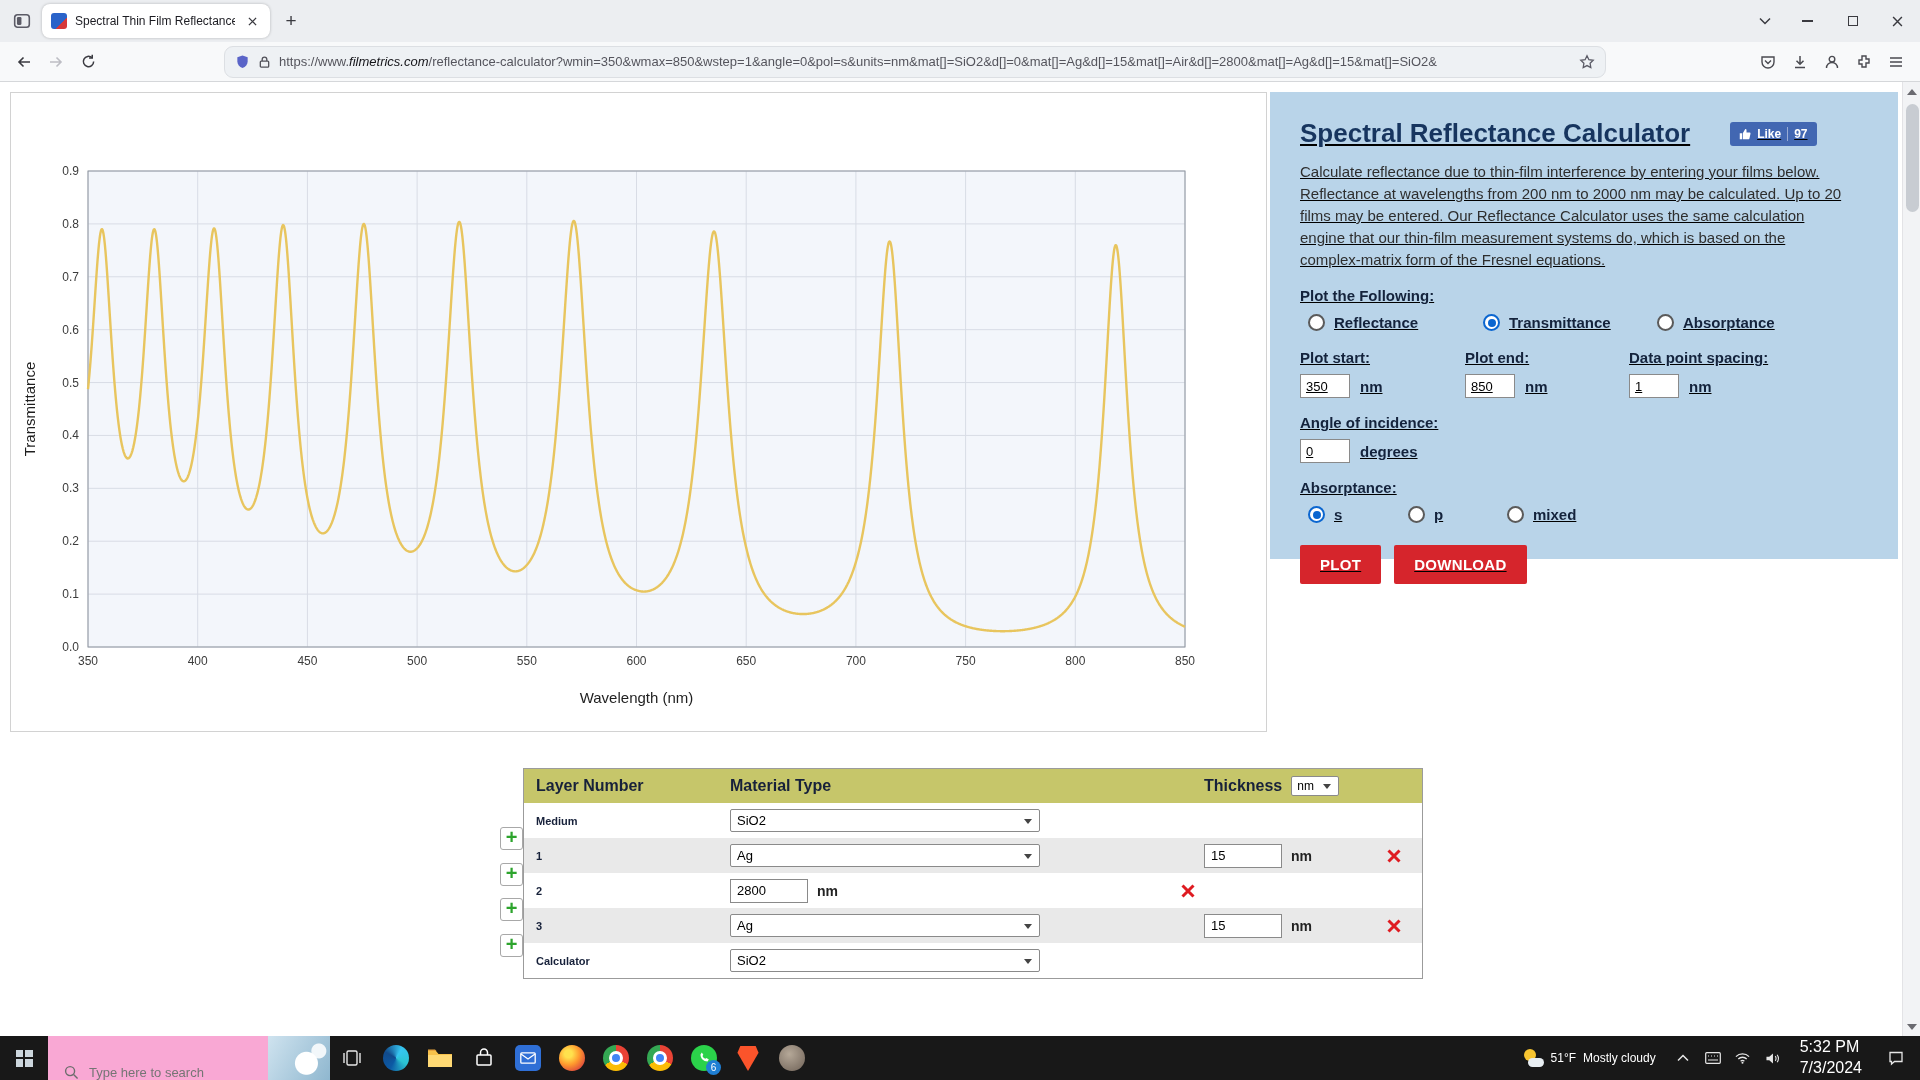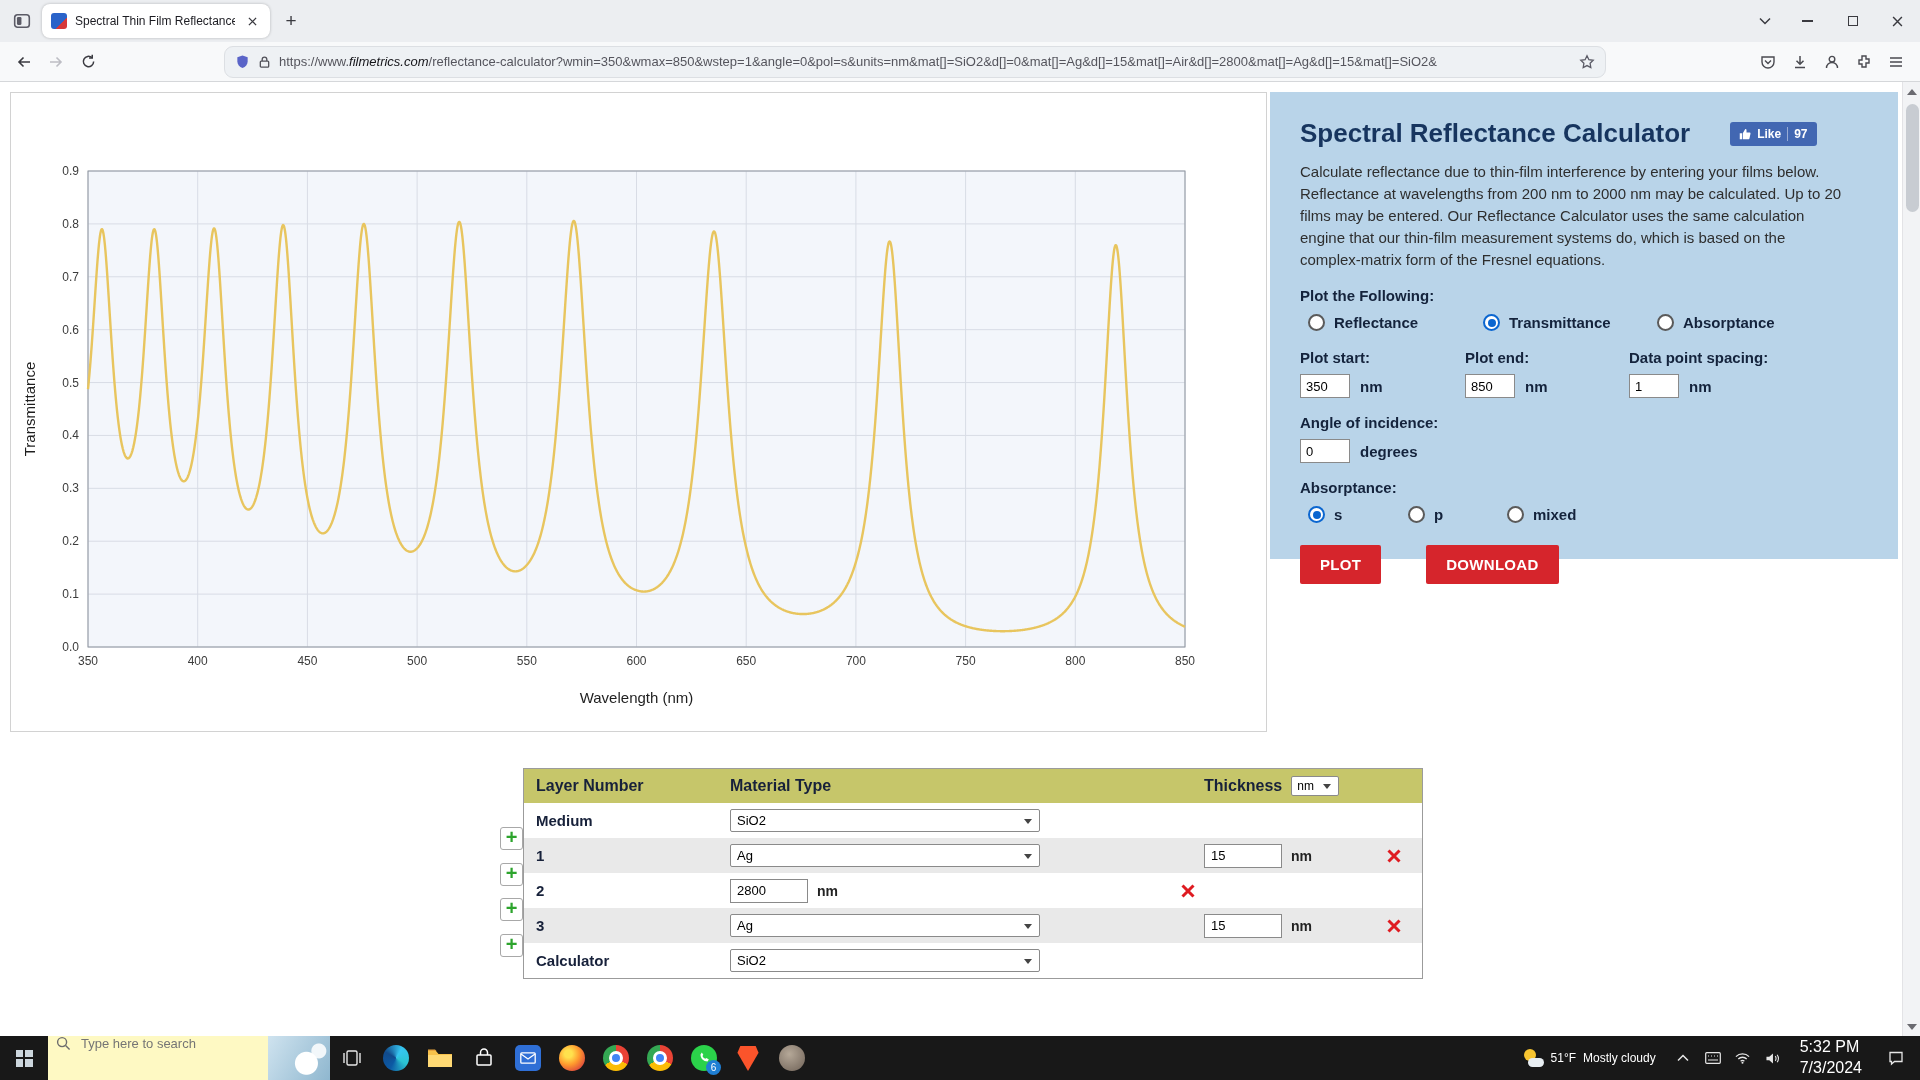--- a/index.html
+++ b/index.html
@@ -24,47 +24,47 @@
   .navbar{height:40px;background:#f8f9fa;border-bottom:1px solid #d5d7da;display:flex;align-items:center;padding:0 8px;}
   .nav-ic{width:32px;height:32px;border-radius:6px;display:grid;place-items:center;flex:none;}
   .urlbar{height:32px;margin-left:120px;width:1382px;background:#eef1f4;border:1px solid #dcdfe3;border-radius:9px;display:flex;align-items:center;padding:0 10px;gap:8px;}
   .url-text{font-size:13px;color:#55555d;white-space:nowrap;overflow:hidden;flex:1;}
   .url-domain{color:#141419;font-style:italic;}
   .nav-right{margin-left:auto;display:flex;align-items:center;}
 
   
   .content{position:relative;flex:1;background:#fff;overflow:hidden;}
   .chart-panel{position:absolute;left:10px;top:10px;width:1257px;height:640px;background:#fff;border:1px solid #d2d2d2;}
-  .blue-panel{position:absolute;left:1270px;top:10px;width:628px;height:467px;background:#b9d4e9;padding:26px 30px 12px 30px;}
+  .blue-panel{position:absolute;left:1270px;top:10px;width:628px;height:467px;background:#b9d4e9;padding:26px 30px 12px 30px;text-decoration:underline;}
   .bp-titlerow{display:flex;align-items:center;}
   .bp-title{font-size:26px;font-weight:bold;color:#17355f;}
   .like{height:24px;margin-left:40px;background:#4267b2;border-radius:3px;color:#fff;display:inline-flex;align-items:center;gap:6px;padding:0 9px;font-size:12px;font-weight:bold;}
   .like-count{border-left:1px solid rgba(255,255,255,.45);padding-left:6px;}
   .bp-desc{margin-top:12px;width:545px;font-size:15px;line-height:22px;color:#2e2e2e;}
   .plabel,.slabel{font-size:15px;font-weight:bold;color:#14233c;}
   .slabel{margin-top:16px;}
   .rgroup{display:flex;margin-top:10px;padding-left:8px;}
   .ritem{display:flex;align-items:center;gap:9px;font-size:15px;font-weight:bold;color:#14233c;cursor:pointer;}
   .radio{width:17px;height:17px;border-radius:50%;border:2px solid #5a5a5a;background:#fff;position:relative;flex:none;}
   .radio.checked{border-color:#0b66d0;}
   .radio.checked::after{content:"";position:absolute;inset:2.5px;background:#0b66d0;border-radius:50%;}
   .params{display:flex;margin-top:18px;}
   .prow{display:flex;align-items:center;margin-top:8px;gap:10px;}
   .num{width:50px;height:24px;border:1px solid #8a8a8a;background:#fff;font-size:13px;font-family:"Liberation Sans",sans-serif;padding:0 5px;}
   .unit{font-size:15px;font-weight:bold;color:#14233c;}
-  .btnrow{display:flex;gap:45px;margin-top:22px;}
+  .btnrow{display:flex;gap:13px;margin-top:22px;}
   .redbtn{background:#d6252c;color:#fff;border:none;font-family:"Liberation Sans",sans-serif;font-size:15px;font-weight:bold;padding:11px 20px;border-radius:2px;letter-spacing:.3px;cursor:pointer;}
 
   
   .layers-wrap{position:absolute;left:523px;top:686px;width:900px;}
   .layers{position:relative;border:1px solid #9b9b9b;background:#fff;color:#17213a;}
   .lt-head{height:34px;background:#c6c66a;display:grid;grid-template-columns:194px 474px 1fr;align-items:center;padding:0 12px;font-weight:bold;font-size:16px;}
   .lt-row{height:35px;display:grid;grid-template-columns:194px 474px 1fr;align-items:center;padding:0 12px;background:#fff;}
   .lt-row.alt{background:#e9e9e9;}
-  .lt-label{font-weight:bold;font-size:15px;}
+  .lt-label{font-weight:bold;font-size:11px;}
   .sel{position:relative;display:inline-block;}
   .sel select{appearance:none;-webkit-appearance:none;width:100%;border:1px solid #8a8a8a;border-radius:2px;background:#fff;font-family:"Liberation Sans",sans-serif;font-size:13px;padding:3px 24px 3px 6px;}
   .sel::after{content:"";position:absolute;right:8px;top:50%;margin-top:-2px;border:4px solid transparent;border-top:5px solid #444;pointer-events:none;}
   .mat-sel{width:310px;}
   .unit-sel{width:48px;}
   .unit-sel select{font-size:12px;padding:2px 18px 2px 5px;}
   .th-cell{display:flex;align-items:center;gap:9px;}
   .th-input{width:78px;height:24px;border:1px solid #8a8a8a;font-size:13px;font-family:"Liberation Sans",sans-serif;padding:0 6px;}
   .th-unit{font-size:14px;font-weight:bold;color:#222;}
   .del{margin-left:auto;margin-right:8px;background:none;border:none;cursor:pointer;display:grid;place-items:center;}
@@ -76,21 +76,21 @@
   .sb-up{top:0;} .sb-down{bottom:0;}
   .tri-up{border:5px solid transparent;border-bottom:6px solid #6a6a70;margin-top:-4px;}
   .tri-down{border:5px solid transparent;border-top:6px solid #6a6a70;margin-bottom:-4px;}
   .sb-thumb{position:absolute;top:22px;left:2.5px;width:13px;height:108px;background:#c8ccd2;border-radius:7px;}
 
   
   .taskbar{height:44px;background:#181818;display:flex;align-items:center;position:relative;}
   .start{width:48px;height:100%;display:grid;place-items:center;cursor:pointer;}
   .winlogo{width:17px;height:17px;display:grid;grid-template-columns:1fr 1fr;gap:2px;}
   .winlogo span{background:#ccd6dd;}
-  .search{width:282px;height:100%;background:#fef9c3;display:flex;align-items:flex-start;padding-left:8px;gap:10px;position:relative;flex:none;}
+  .search{width:282px;height:100%;background:#f9a8d4;display:flex;align-items:flex-end;padding-left:16px;gap:10px;position:relative;flex:none;}
   .search input{border:none;outline:none;font-family:"Liberation Sans",sans-serif;font-size:13px;color:#444;width:160px;background:transparent;}
   .search-img{position:absolute;right:0;top:0;width:62px;height:100%;
      background:
        radial-gradient(circle at 62% 62%, #ffffff 0 11px, rgba(255,255,255,0) 12px),
        radial-gradient(circle at 82% 34%, #f2f7fa 0 7px, rgba(255,255,255,0) 8px),
        linear-gradient(120deg,#cfe3ef,#8fb7cf);}
   .tb-ic{width:44px;height:100%;display:grid;place-items:center;position:relative;cursor:pointer;}
   .appdot{width:26px;height:26px;border-radius:50%;}
   .ic-edge{background:conic-gradient(from 210deg,#0c59a4,#114a8b,#36c5f0,#2bc3d2,#0c59a4);}
   .ic-firefox{background:radial-gradient(circle at 36% 34%,#ffe14d 0 16%,#ff9a2e 46%,#e3573a 74%,#b5297a 100%);}

